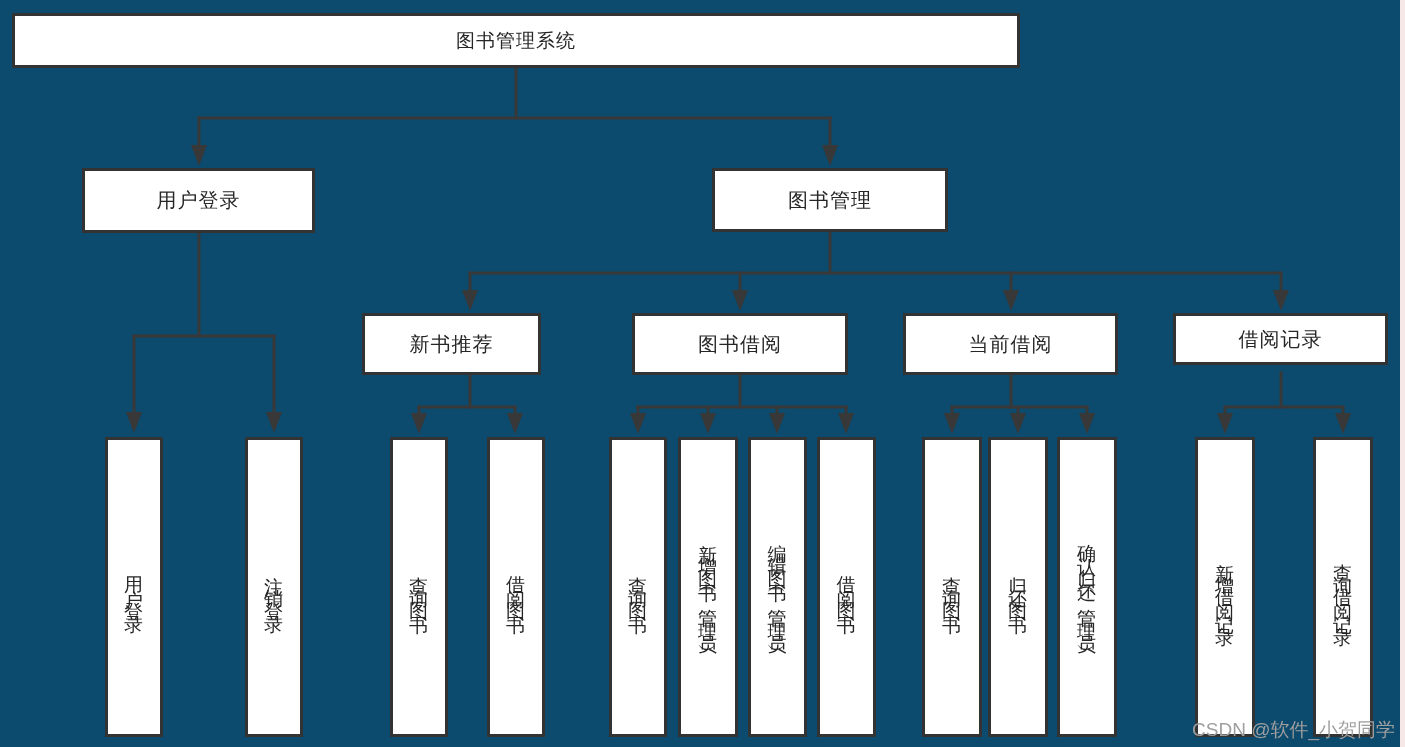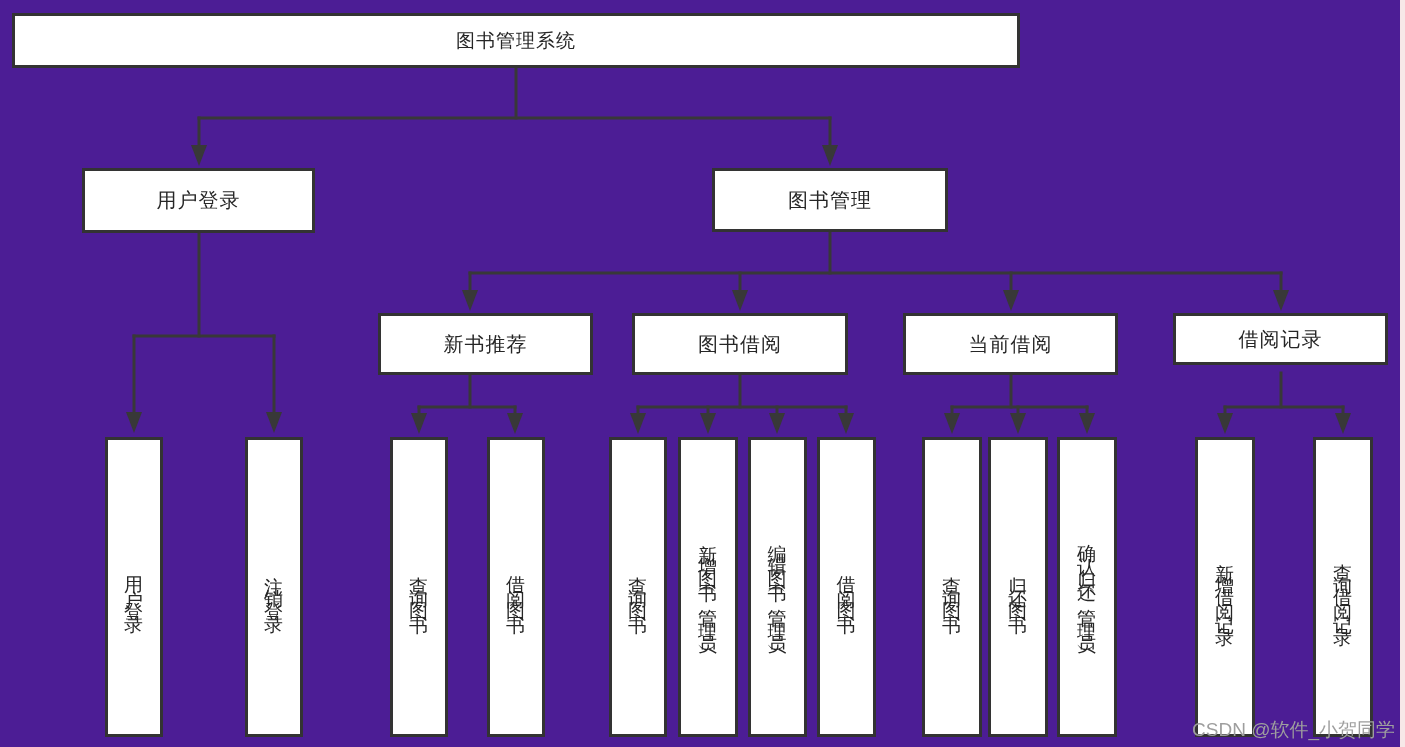--- a/index.html
+++ b/index.html
@@ -1,19 +1,19 @@
 <!DOCTYPE html>
 <html><head>
 <meta charset="utf-8">
 <style>
   html,body{margin:0;padding:0;background:#ffffff;}
   .canvas{
     position:relative;
     width:1405px;height:747px;
-    background:#4c1d95;
+    background:#0c4a6e;
     font-family:"Liberation Sans", sans-serif;
     overflow:hidden;
   }
   svg.wires{position:absolute;left:0;top:0;z-index:1;}
   .node{
     position:absolute;
     box-sizing:border-box;
     background:#ffffff;
     border:3px solid #333333;
     color:#262626;
@@ -116,21 +116,21 @@
       <line x1="1343" y1="407" x2="1343" y2="416"></line>
       <polygon points="1335,413 1351,413 1343,434" stroke="none"></polygon>
     </g>
   </svg>
 
   <div class="node h root" style="left:12px;top:13px;width:1008px;height:55px">图书管理系统</div>
 
   <div class="node h" style="left:82px;top:168px;width:233px;height:65px">用户登录</div>
   <div class="node h" style="left:712px;top:168px;width:236px;height:64px">图书管理</div>
 
-  <div class="node h" style="left:378px;top:313px;width:215px;height:62px">新书推荐</div>
+  <div class="node h" style="left:362px;top:313px;width:179px;height:62px">新书推荐</div>
   <div class="node h" style="left:903px;top:313px;width:215px;height:62px">当前借阅</div>
   <div class="node h" style="left:632px;top:313px;width:216px;height:62px">图书借阅</div>
   <div class="node h" style="left:1173px;top:313px;width:215px;height:52px">借阅记录</div>
 
   <div class="node v" style="left:105px;top:437px;width:58px;height:300px">用户登录</div>
   <div class="node v" style="left:245px;top:437px;width:58px;height:300px">注销登录</div>
 
   <div class="node v" style="left:390px;top:437px;width:58px;height:300px">查询图书</div>
   <div class="node v" style="left:487px;top:437px;width:58px;height:300px">借阅图书</div>
 

